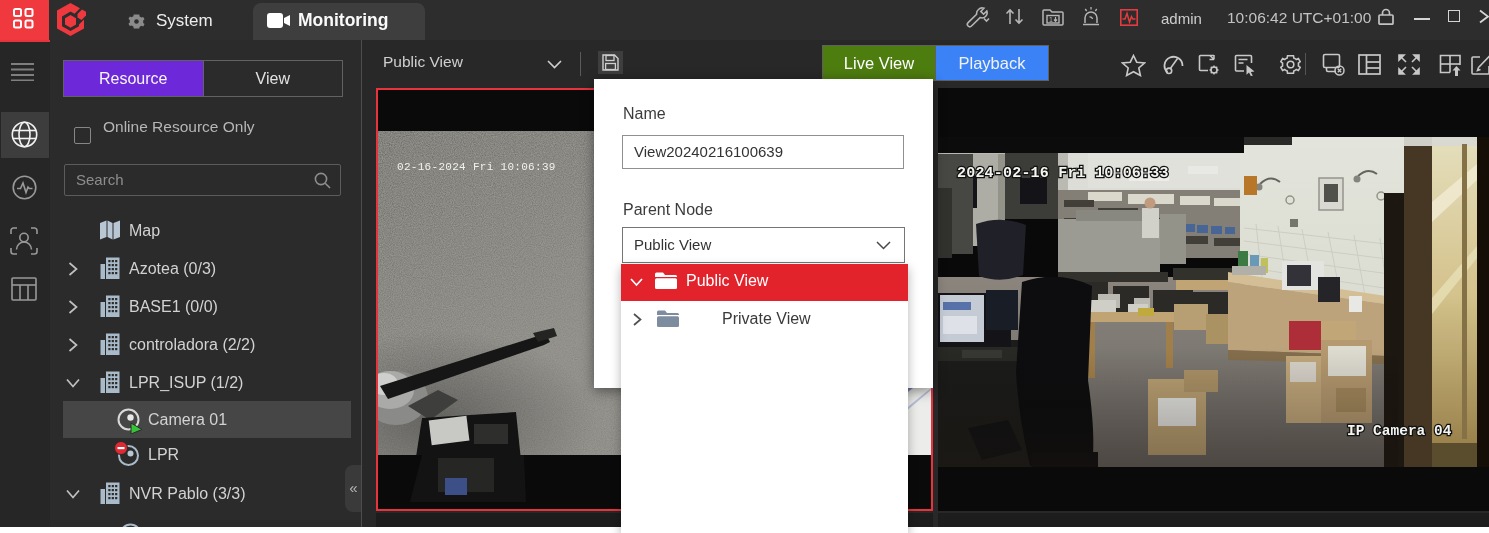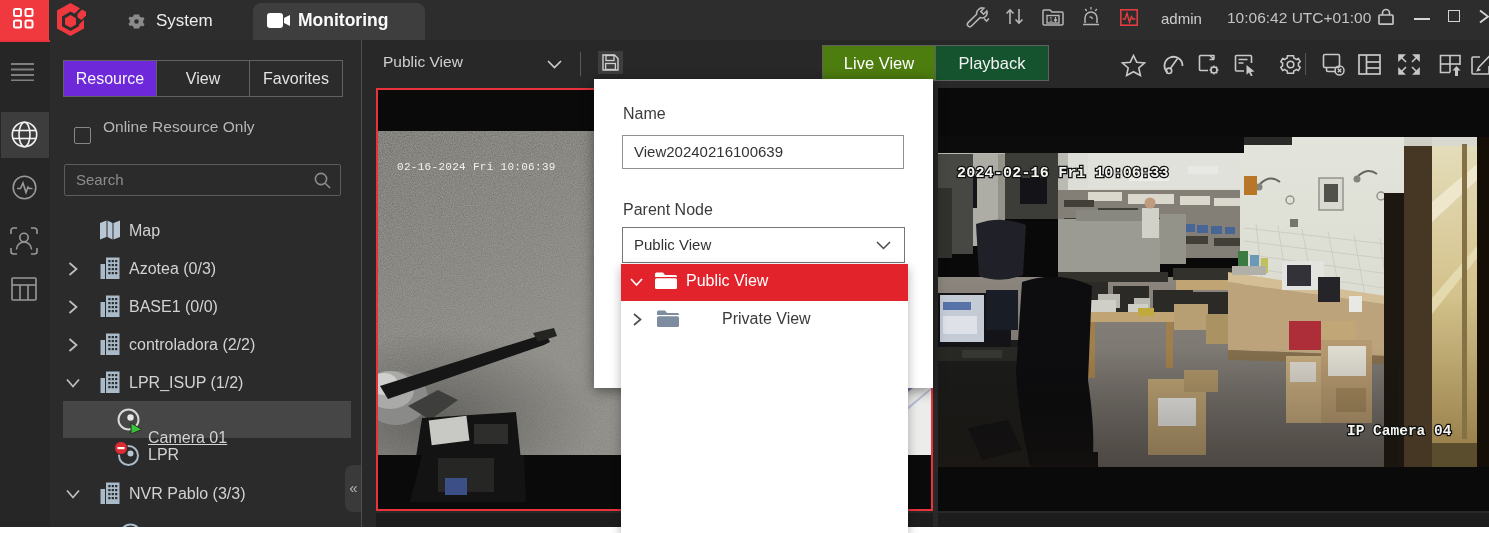--- a/index.html
+++ b/index.html
@@ -32,21 +32,21 @@
   #selrow{left:63px;top:401px;width:288px;height:37px;background:#464646;}
   #collapse{left:345px;top:465px;width:17px;height:47px;background:#3a3a3a;border-radius:8px 0 0 8px;
             color:#b5b5b5;font-size:15px;line-height:46px;text-align:center;}
   
   #pubview{left:383px;top:53px;color:#cfcfcf;font-size:15.5px;}
   #tbsep{left:580px;top:52px;width:1px;height:24px;background:#5a5a5a;}
   #savebtn{left:598px;top:51px;width:25px;height:23px;background:#3e3e3e;display:flex;align-items:center;justify-content:center;}
   #lvgroup{left:822px;top:45px;width:227px;height:36px;border:1px solid #606060;display:flex;}
   #lvgroup .b{flex:1;display:flex;align-items:center;justify-content:center;color:#f2f2f2;font-size:16.5px;}
   #lvgroup .on{background:#4d7c0f;color:#ffffff;}
-  #lvgroup .off{border-left:1px solid #606060;background:#14532d;}
+  #lvgroup .off{border-left:1px solid #606060;background:#3b82f6;}
   
   #tile1{left:376px;top:88px;width:557px;height:423px;border:2px solid #e8333c;background:#000;}
   #tile2{left:938px;top:88px;width:551px;height:380px;background:#000;}
   #row2a{left:376px;top:513px;width:557px;height:14px;background:#1d1d1d;}
   #row2b{left:938px;top:513px;width:551px;height:14px;background:#1d1d1d;}
   #botwhite{left:0px;top:527px;width:1489px;height:6px;background:#ffffff;}
   
   #dlg{left:594px;top:79px;width:339px;height:309px;background:#ffffff;box-shadow:0 3px 12px rgba(0,0,0,0.45);}
   .dlab{position:absolute;color:#3c3c3c;font-size:16px;}
   #nameinput{left:622px;top:135px;width:282px;height:34px;border:1px solid #909090;
@@ -165,21 +165,20 @@
       <line x1="1" y1="8" x2="25" y2="8"></line>
       <line x1="9" y1="8" x2="9" y2="23"></line>
       <line x1="17" y1="8" x2="17" y2="23"></line>
     </g>
   </svg>
 
   <div class="abs" id="panel"></div>
   <div class="abs" id="tabs">
     <div class="t sel">Resource</div>
       <div class="t">View</div>
-      <div class="t">Favorites</div>
   </div>
   <div class="abs" id="chk"></div>
   <div class="abs" id="onlylab">Online Resource Only</div>
   <div class="abs" id="search">Search
     <svg class="ic" style="position:absolute;right:9px;top:7px;" width="17" height="17" viewBox="0 0 17 17">
       <circle cx="7" cy="7" r="5.6" fill="none" stroke="#8d8d8d" stroke-width="1.6"></circle>
       <line x1="11.2" y1="11.2" x2="16" y2="16" stroke="#8d8d8d" stroke-width="1.6"></line>
     </svg>
   </div>
   <div class="abs" id="selrow"></div>
@@ -214,21 +213,21 @@
   </svg>
   <svg class="abs ic" style="left:100px;top:371px;" width="20" height="22" viewBox="0 0 20 22">
       <use href="#bldg"></use>
     </svg>
   <div class="abs trtxt" style="left:129px;top:363.5px;">LPR_ISUP (1/2)</div>
   <svg class="abs ic" style="left:117px;top:408px;" width="26" height="26" viewBox="0 0 26 26">
     <circle cx="11.5" cy="11.5" r="10" fill="none" stroke="#d8d8d8" stroke-width="2"></circle>
     <circle cx="13.5" cy="9.5" r="3.2" fill="#e8e8e8"></circle>
     <path d="M14 15 L25 21.5 L14 26 Z" fill="#35c435" stroke="#2b2b2b" stroke-width="1"></path>
   </svg>
-  <div class="abs trtxt" style="left:148px;top:419px;text-decoration:underline;">Camera 01</div>
+  <div class="abs trtxt" style="left:148px;top:401px;">Camera 01</div>
   <svg class="abs ic" style="left:114px;top:441px;" width="26" height="26" viewBox="0 0 26 26">
     <circle cx="14.5" cy="14.5" r="9.5" fill="none" stroke="#a9bac9" stroke-width="2"></circle>
     <circle cx="16.5" cy="12.5" r="3" fill="#b9c6d4"></circle>
     <circle cx="7" cy="7" r="6.5" fill="#e02a33" stroke="#2b2b2b" stroke-width="1"></circle>
     <rect x="3.5" y="6" width="7" height="2.2" fill="#ffffff"></rect>
   </svg>
   <div class="abs trtxt" style="left:148px;top:435.5px;">LPR</div>
   <svg class="abs ic" style="left:66px;top:489px;" width="14" height="10" viewBox="0 0 14 10">
     <path fill="none" stroke="#c0c0c0" stroke-width="1.7" d="M1 1.5 L7 8.5 L13 1.5"></path>
   </svg>

